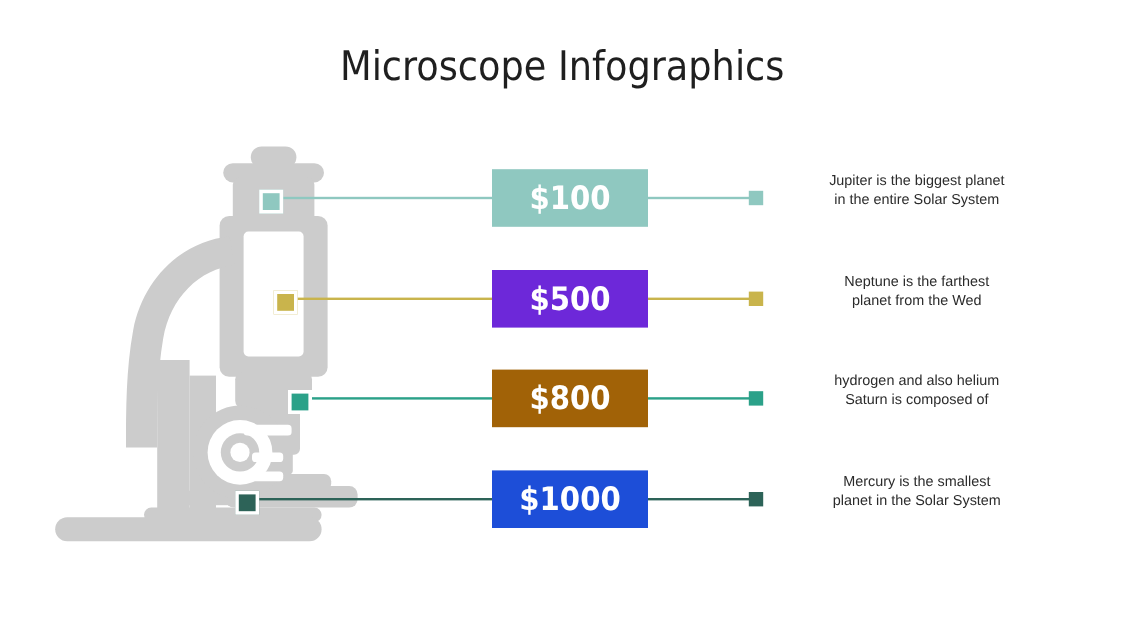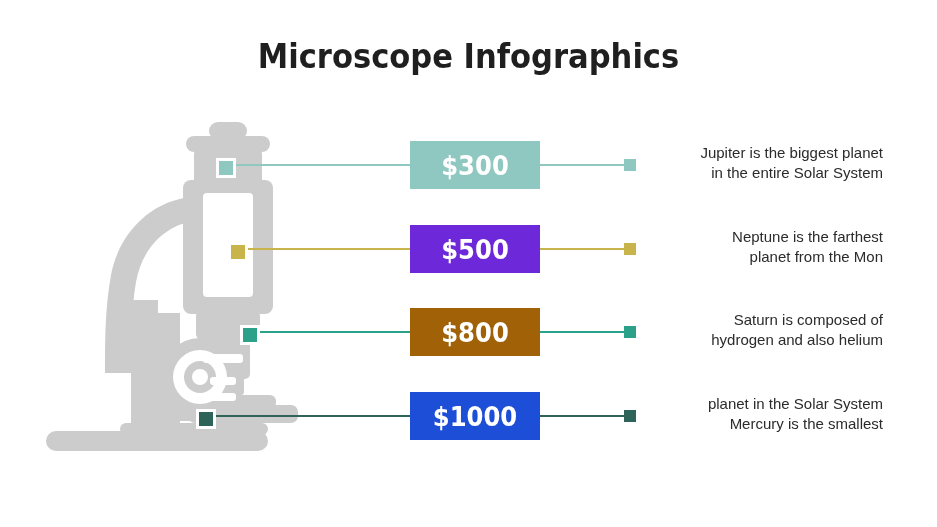--- a/index.html
+++ b/index.html
@@ -19,21 +19,21 @@
   }
 
   
   #title {
     position: absolute;
     left: 0;
     top: 36px;
     width: 937px;
     text-align: center;
     font-family: "DejaVu Sans Condensed", "Liberation Sans Narrow", "Liberation Sans", sans-serif;
-    font-weight: bold;
+    font-weight: normal;
     font-size: 34px;
     letter-spacing: 0px;
     color: #1f1f1f;
     white-space: nowrap;
   }
 
   
   #microscope {
     position: absolute;
     left: 28px;
@@ -102,22 +102,22 @@
     width: 12px;
     height: 12px;
     top: -6px;
   }
 
   
   .desc {
     position: absolute;
     width: 238px;
     left: 645px;
-    text-align: right;
-    font-size: 15px;
+    text-align: center;
+    font-size: 12px;
     line-height: 1.32;
     color: #2b2b2b;
   }
 </style>
 </head>
 <body>
 
 <div id="slide">
 
   <div id="title">Microscope Infographics</div>
@@ -174,21 +174,21 @@
         <rect x="182" y="288" width="26" height="8" rx="3"></rect>
       </g>
     </svg>
   </div>
 
   <div class="row" style="top:165px">
     <div class="row-inner">
       <div class="lead-left" style="left:228px; width:182px; background:#8fc8c0"></div>
       <div class="marker-left" style="left:216px; background:#8fc8c0"></div>
       <div class="value-box" style="background:#8fc8c0">
-        <span class="value-text">$300</span>
+        <span class="value-text">$100</span>
       </div>
       <div class="lead-right" style="left:540px; width:86px; background:#8fc8c0"></div>
       <div class="marker-right" style="left:624px; background:#8fc8c0"></div>
       <div class="desc" style="top:-22px">
         <div>Jupiter is the biggest planet</div>
         <div>in the entire Solar System</div>
       </div>
     </div>
   </div>
 
@@ -196,50 +196,50 @@
     <div class="row-inner">
       <div class="lead-left" style="left:240px; width:170px; background:#c9b44c"></div>
       <div class="marker-left" style="left:228px; background:#c9b44c"></div>
       <div class="value-box" style="background:#6d28d9">
         <span class="value-text">$500</span>
       </div>
       <div class="lead-right" style="left:540px; width:86px; background:#c9b44c"></div>
       <div class="marker-right" style="left:624px; background:#c9b44c"></div>
       <div class="desc" style="top:-22px">
         <div>Neptune is the farthest</div>
-        <div>planet from the Mon</div>
+        <div>planet from the Wed</div>
       </div>
     </div>
   </div>
 
   <div class="row" style="top:332px">
     <div class="row-inner">
       <div class="lead-left" style="left:252px; width:158px; background:#2ba189"></div>
       <div class="marker-left" style="left:240px; background:#2ba189"></div>
       <div class="value-box" style="background:#a16207">
         <span class="value-text">$800</span>
       </div>
       <div class="lead-right" style="left:540px; width:86px; background:#2ba189"></div>
       <div class="marker-right" style="left:624px; background:#2ba189"></div>
       <div class="desc" style="top:-22px">
+        <div>hydrogen and also helium</div>
         <div>Saturn is composed of</div>
-        <div>hydrogen and also helium</div>
       </div>
     </div>
   </div>
 
   <div class="row" style="top:416px">
     <div class="row-inner">
       <div class="lead-left" style="left:208px; width:202px; background:#2d6358"></div>
       <div class="marker-left" style="left:196px; background:#2d6358"></div>
       <div class="value-box" style="background:#1d4ed8">
         <span class="value-text">$1000</span>
       </div>
       <div class="lead-right" style="left:540px; width:86px; background:#2d6358"></div>
       <div class="marker-right" style="left:624px; background:#2d6358"></div>
       <div class="desc" style="top:-22px">
+        <div>Mercury is the smallest</div>
         <div>planet in the Solar System</div>
-        <div>Mercury is the smallest</div>
       </div>
     </div>
   </div>
 
 </div>
 
 </body></html>

